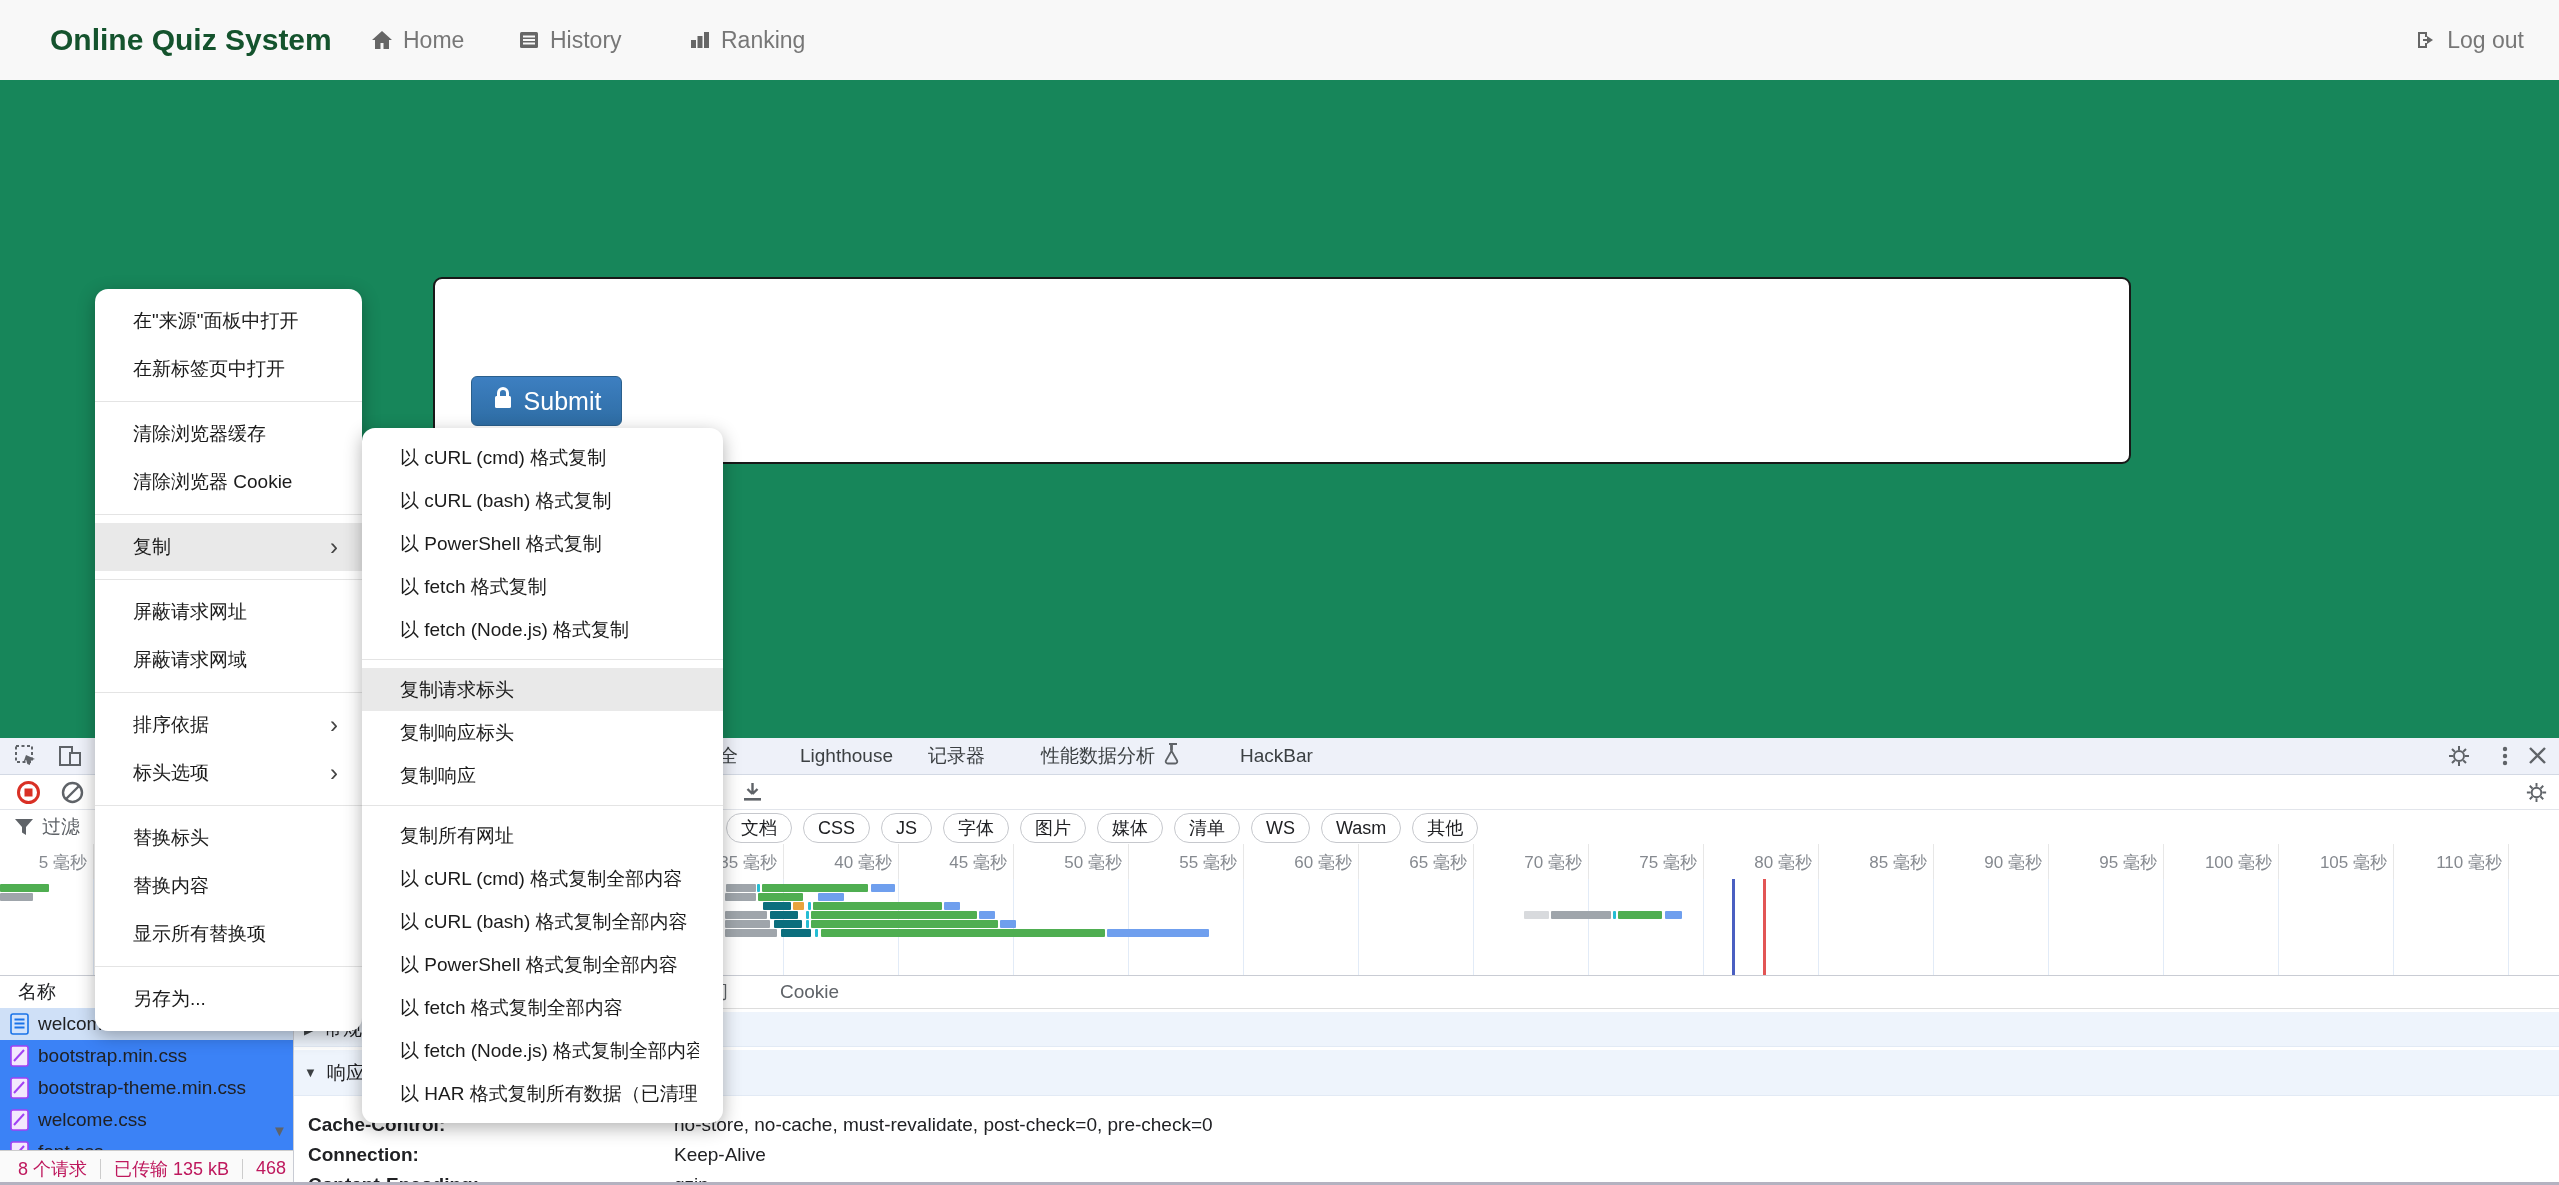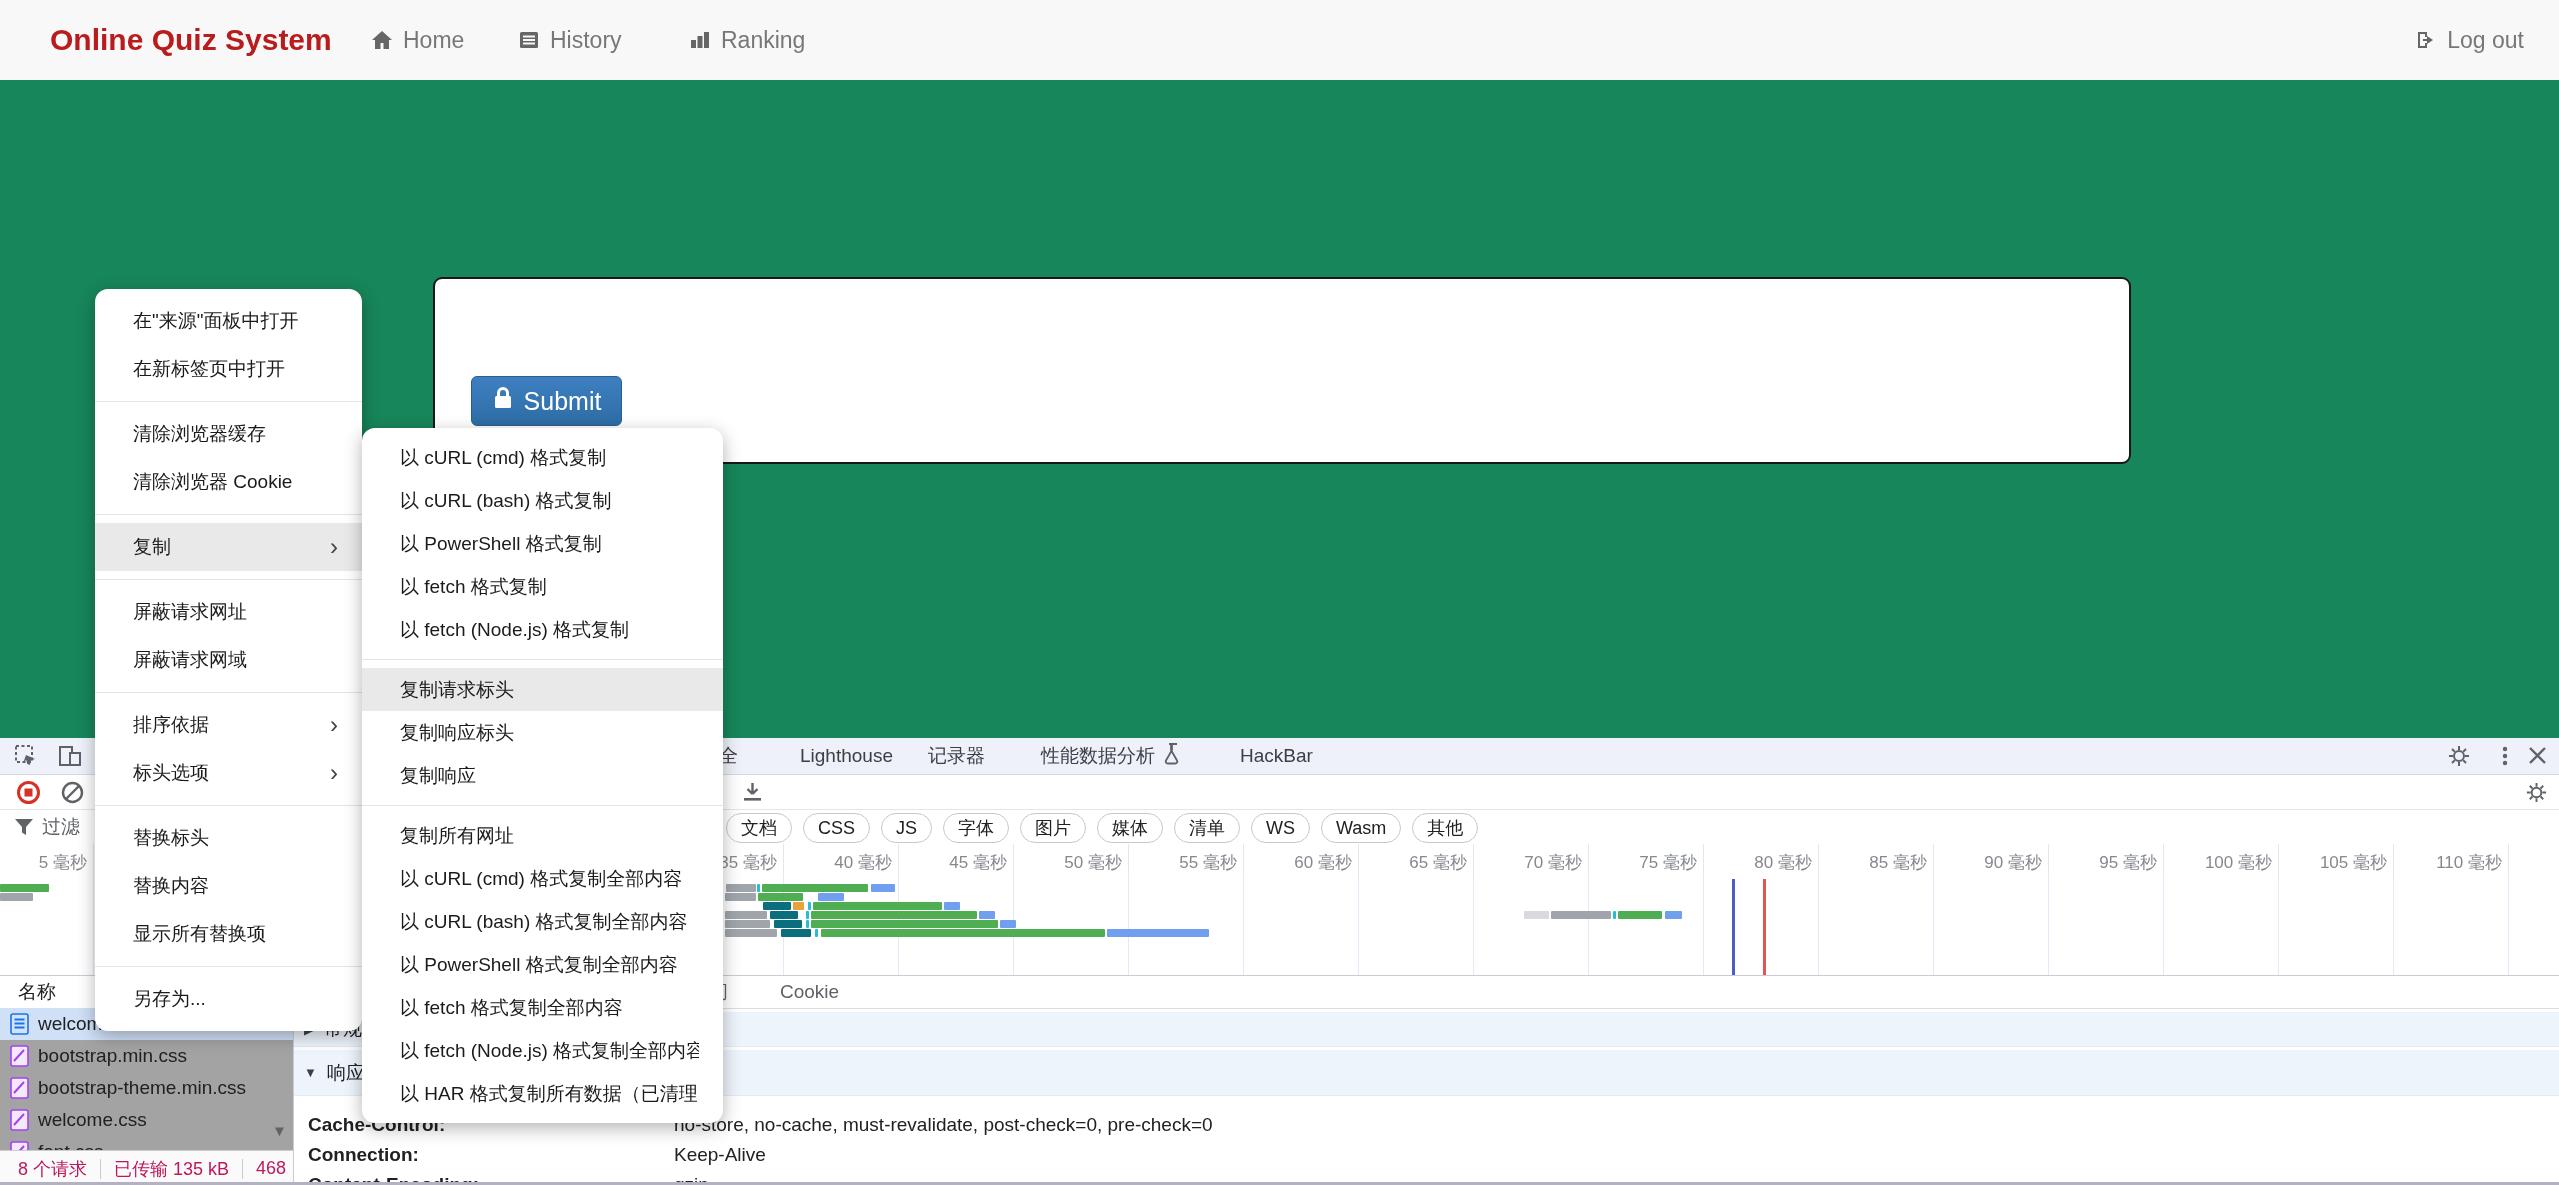--- a/index.html
+++ b/index.html
@@ -2,21 +2,21 @@
 <html><head>
 <meta charset="utf-8">
 <style>
   html,body{margin:0;padding:0;background:#dcdcdc;}
   #screen{position:relative;width:2559px;height:1185px;overflow:hidden;background:#fff;
           font-family:"Liberation Sans","DejaVu Sans",sans-serif;color:#202124;}
   .abs{position:absolute;}
 
   
   #navbar{left:0;top:0;width:2559px;height:80px;background:#f8f8f8;border-bottom:1px solid #e4e4e4;}
-  #brand{left:50px;top:0;height:80px;display:flex;align-items:center;font-size:30px;font-weight:bold;color:#b91c1c;}
+  #brand{left:50px;top:0;height:80px;display:flex;align-items:center;font-size:30px;font-weight:bold;color:#14532d;}
   .nav-item{top:0;height:80px;display:flex;align-items:center;gap:9px;font-size:23px;color:#777;cursor:pointer;}
   .nav-ico svg{display:block;}
   #logout{right:35px;}
 
   
   #page-green{left:0;top:80px;width:2559px;height:658px;background:#17865a;}
   #card{left:433px;top:197px;width:1694px;height:183px;background:#fff;border:2px solid #181818;border-radius:9px;}
   #submit-btn{left:36px;top:97px;width:149px;height:48px;border-radius:6px;
               background:linear-gradient(#3d7fc1,#2e6da4);border:1px solid #2a5f8c;
               display:flex;align-items:center;justify-content:center;gap:10px;color:#fff;font-size:25px;cursor:pointer;}
@@ -40,21 +40,21 @@
   .bar{height:8px;border-radius:1px;}
   .vline{top:0;width:3px;height:96px;}
 
   #split-h{left:0;top:237px;width:2559px;height:1px;background:#c9ccd4;}
   #split-v{left:293px;top:237px;width:1px;height:210px;background:#c9ccd4;}
 
   
   #files-header{left:0;top:238px;width:293px;height:32px;border-bottom:1px solid #ddd;display:flex;align-items:center;background:#fff;}
   #files-header span{margin-left:18px;font-size:19px;color:#202124;}
   .file-row{left:0;width:293px;height:32px;display:flex;align-items:center;gap:9px;padding-left:10px;box-sizing:border-box;
-            font-size:19px;color:#202124;cursor:pointer;white-space:nowrap;overflow:hidden;background:#a3a3a3;}
+            font-size:19px;color:#202124;cursor:pointer;white-space:nowrap;overflow:hidden;background:#3b82f6;}
   .file-row.sel{background:#cfe0f7;}
   #scroll-caret{left:272px;top:384px;font-size:15px;color:#5f6368;}
   #statusbar{left:0;top:412px;width:293px;height:35px;background:#fafafa;border-top:1px solid #ccc;display:flex;align-items:center;
              font-size:18px;color:#be185d;overflow:hidden;white-space:nowrap;}
   .st-div{width:1px;height:20px;background:#ccc;margin:0 13px;flex:none;}
 
   
   #detail-tabs{left:294px;top:238px;width:2265px;height:32px;border-bottom:1px solid #ddd;background:#fff;}
   .detail-tab{top:0;height:32px;display:flex;align-items:center;font-size:19px;color:#5f6368;cursor:pointer;}
   .band{left:294px;width:2265px;background:#eef4fc;border-bottom:1px solid #e2eaf5;display:flex;align-items:center;gap:10px;}

